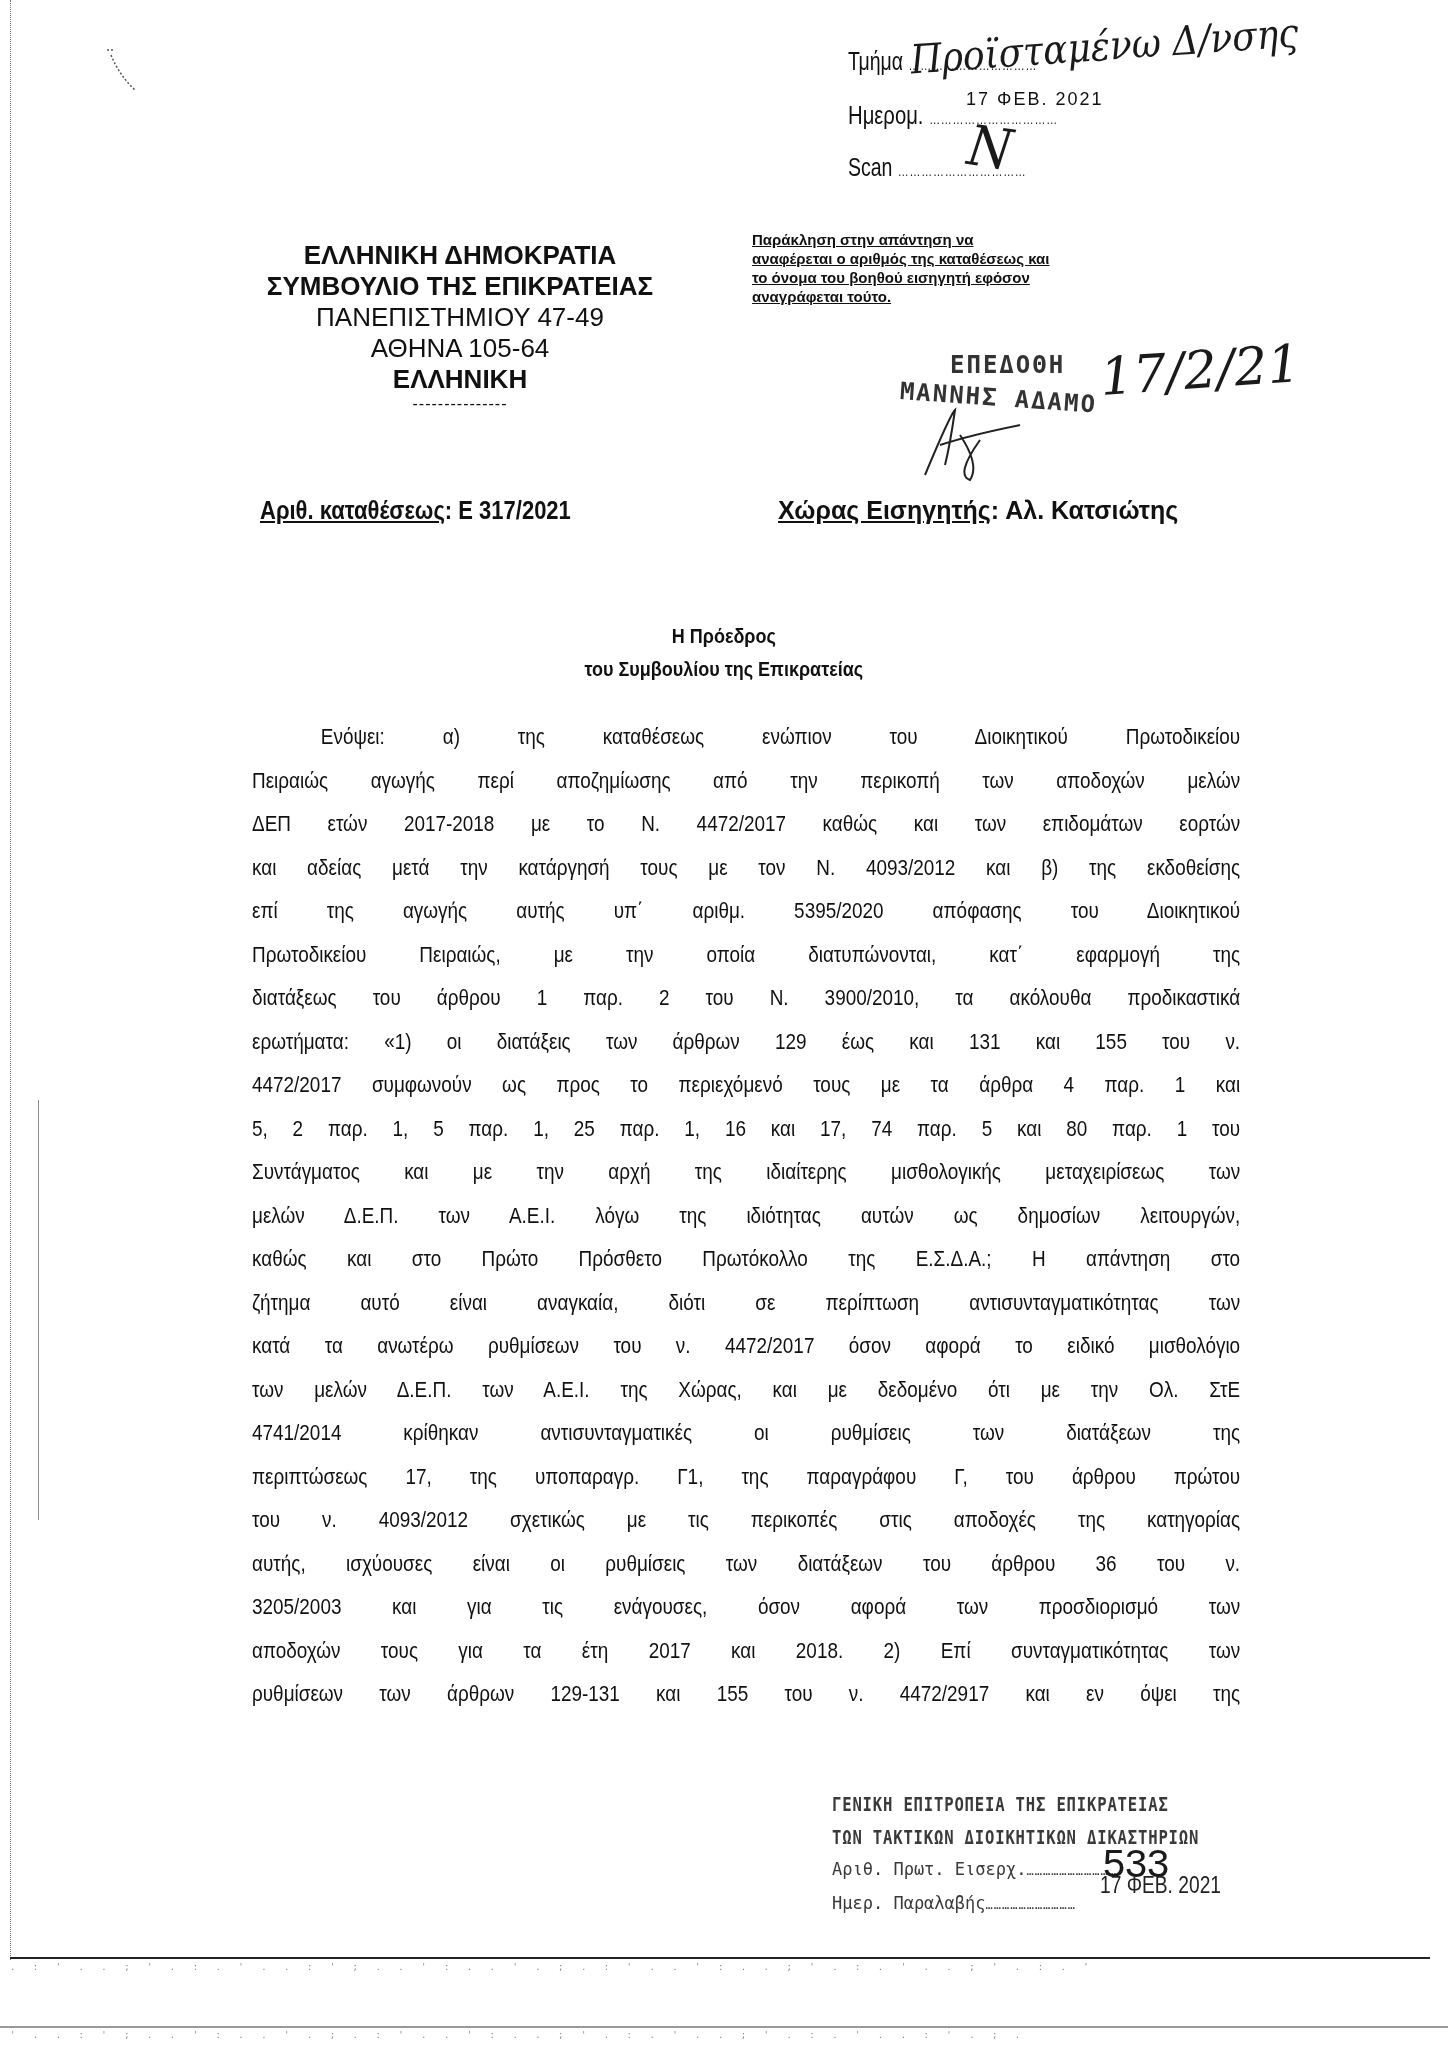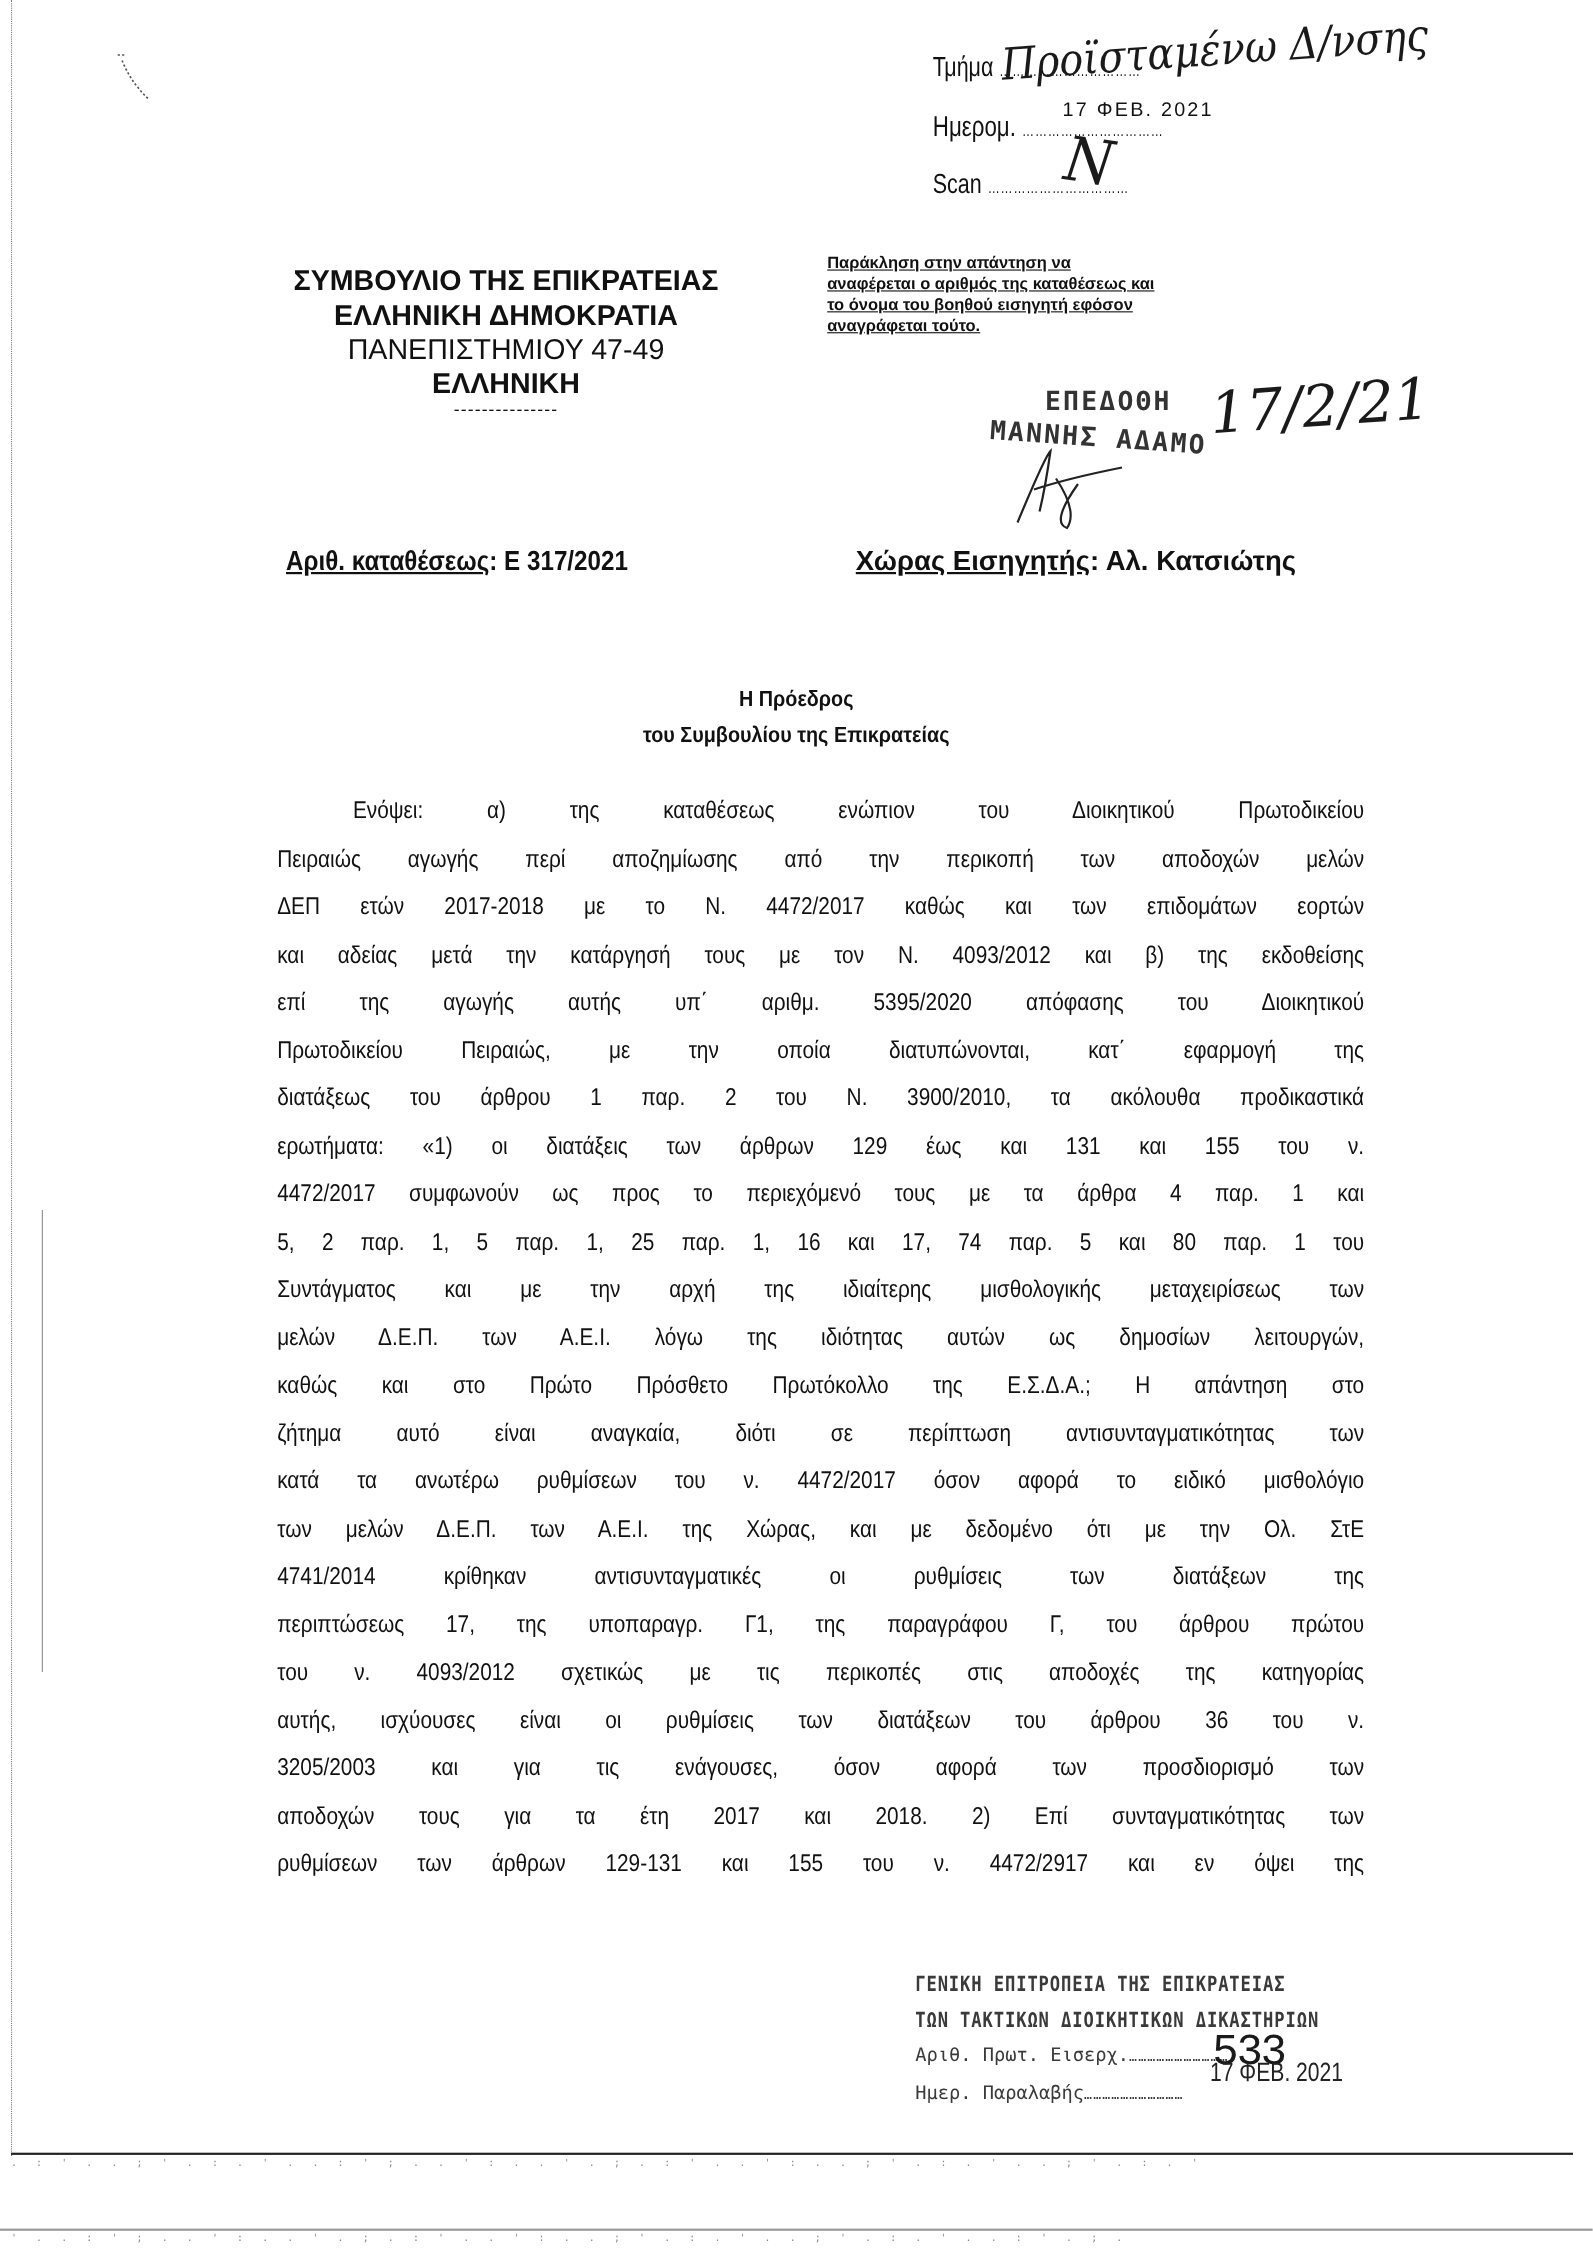--- a/index.html
+++ b/index.html
@@ -77,23 +77,24 @@
   </div>
   <div class="abs" style="left:118px; top:44px; font-size:18px; letter-spacing:2px; font-family:'Liberation Sans Narrow','Liberation Sans',sans-serif;">17 ΦΕΒ. 2021</div>
   <div class="reg-row" style="top:108px;">
     <span>Scan</span>
     <span class="dots">……………………………</span>
   </div>
   <div class="hand" style="left:120px; top:70px; font-size:56px; transform:rotate(8deg);">N</div>
 </div>
 
 <div class="abs header-left">
+  <div class="b">ΕΛΛΗΝΙΚΗ ΔΗΜΟΚΡΑΤΙΑ</div>
   <div class="b">ΣΥΜΒΟΥΛΙΟ ΤΗΣ ΕΠΙΚΡΑΤΕΙΑΣ</div>
-  <div class="b">ΕΛΛΗΝΙΚΗ ΔΗΜΟΚΡΑΤΙΑ</div>
   <div>ΠΑΝΕΠΙΣΤΗΜΙΟΥ 47-49</div>
+  <div>ΑΘΗΝΑ 105-64</div>
   <div class="b">ΕΛΛΗΝΙΚΗ</div>
   <div class="sep">---------------</div>
 </div>
 
 <div class="abs notice">
   <div>Παράκληση στην απάντηση να</div>
   <div>αναφέρεται ο αριθμός της καταθέσεως και</div>
   <div>το όνομα του βοηθού εισηγητή εφόσον</div>
   <div>αναγράφεται τούτο.</div>
 </div>

